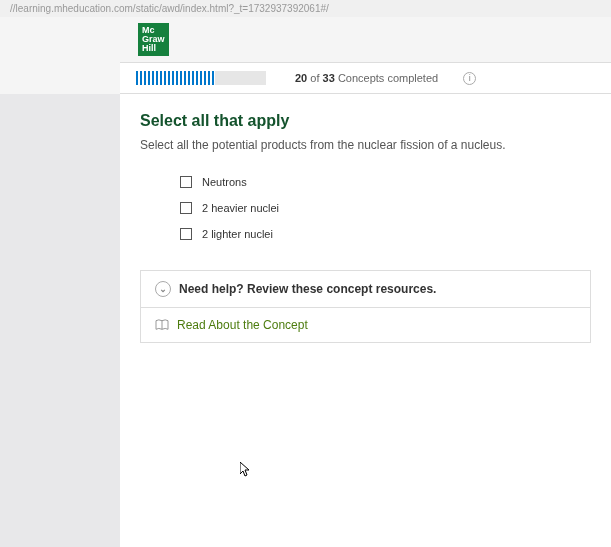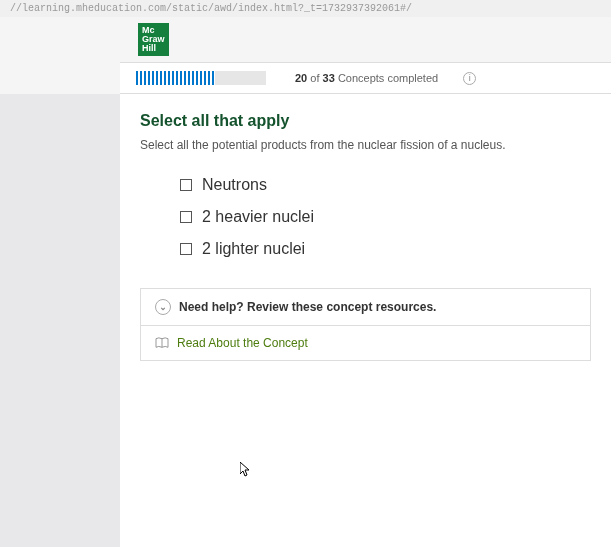--- a/index.html
+++ b/index.html
@@ -9,21 +9,20 @@
       width: 611px;
       height: 547px;
       overflow: hidden;
       color: #333;
     }
     .url-bar {
       font-size: 10px;
       color: #999;
       padding: 3px 10px;
       background: #f0f0f0;
-      font-family: Liberation Mono, monospace;
     }
     .header-region {
       background: #f5f5f5;
       padding: 6px 0 0 0;
     }
     .logo-box {
       display: inline-block;
       background: #15803d;
       color: #fff;
       font-size: 9px;
@@ -98,21 +97,21 @@
       margin-bottom: 24px;
     }
     .options {
       padding-left: 40px;
       margin-bottom: 30px;
     }
     .option {
       display: flex;
       align-items: center;
       margin-bottom: 14px;
-      font-size: 16px;
+      font-size: 11px;
       color: #333;
       cursor: pointer;
     }
     .checkbox {
       width: 12px;
       height: 12px;
       border: 1.5px solid #555;
       margin-right: 10px;
       flex-shrink: 0;
     }

